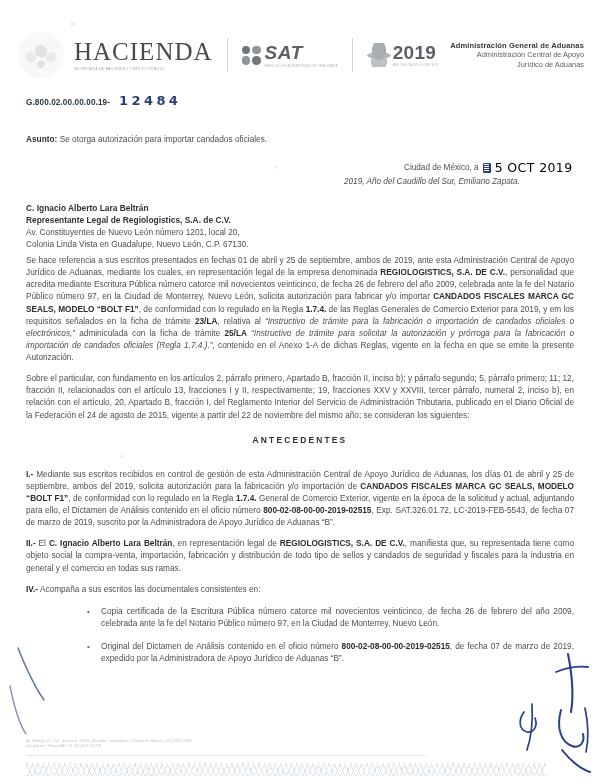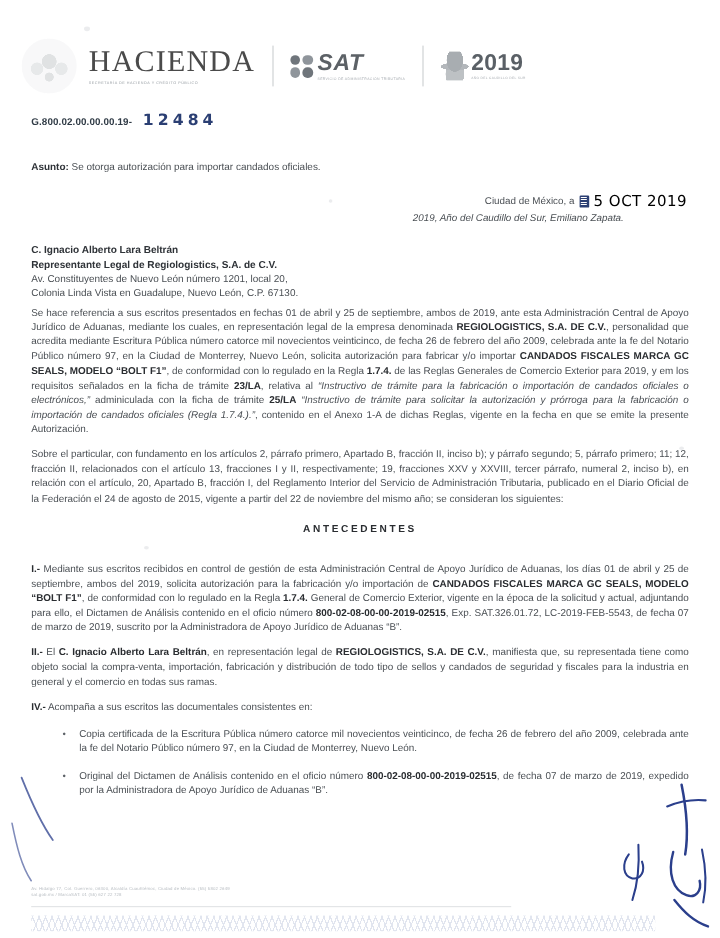--- a/index.html
+++ b/index.html
@@ -109,21 +109,21 @@
   }
   p.para b{color:#2a2d31;font-weight:bold;}
   p.para i{font-style:italic;}
   .secttitle{
     text-align:center;font-size:8.4px;font-weight:bold;letter-spacing:2.2px;
     color:#2a2d31;margin:13px 0 24px 0;
   }
   ul.docs{margin:10px 0 0 0;padding-left:40px;list-style:none;}
   ul.docs li{
     position:relative;font-size:8.25px;line-height:1.47;text-align:justify;
-    color:#4a4f54;margin-bottom:11px;
+    color:#4a4f54;margin-bottom:11px;margin-left:35px;
   }
   ul.docs li:before{
     content:"\2022";position:absolute;left:-14px;top:0;color:#5c6166;font-size:8px;
   }
   ul.docs li b{color:#2a2d31;font-weight:bold;}
 
   
   .footer{position:absolute;bottom:26px;left:26px;width:430px;}
   .footer .line{
     font-size:3.6px;color:#b9bec3;letter-spacing:.15px;line-height:1.6;white-space:nowrap;
@@ -171,20 +171,25 @@
     <div class="vdiv"></div>
 
     <div class="yearblock">
       <div class="zapata"></div>
       <div class="yeartext">
         <div class="word">2019</div>
         <div class="sub">AÑO DEL CAUDILLO DEL SUR</div>
       </div>
     </div>
 
+    <div class="orgblock">
+      <div class="l1">Administración General de Aduanas</div>
+      <div class="l2">Administración Central de Apoyo</div>
+      <div class="l3">Jurídico de Aduanas</div>
+    </div>
   </div>
 
   <div class="folio">
     <span class="code">G.800.02.00.00.00.19-</span>
     <span class="stamp">12484</span>
   </div>
 
   <div class="asunto">
     <b>Asunto:</b><span> Se otorga autorización para importar candados oficiales.</span>
   </div>

